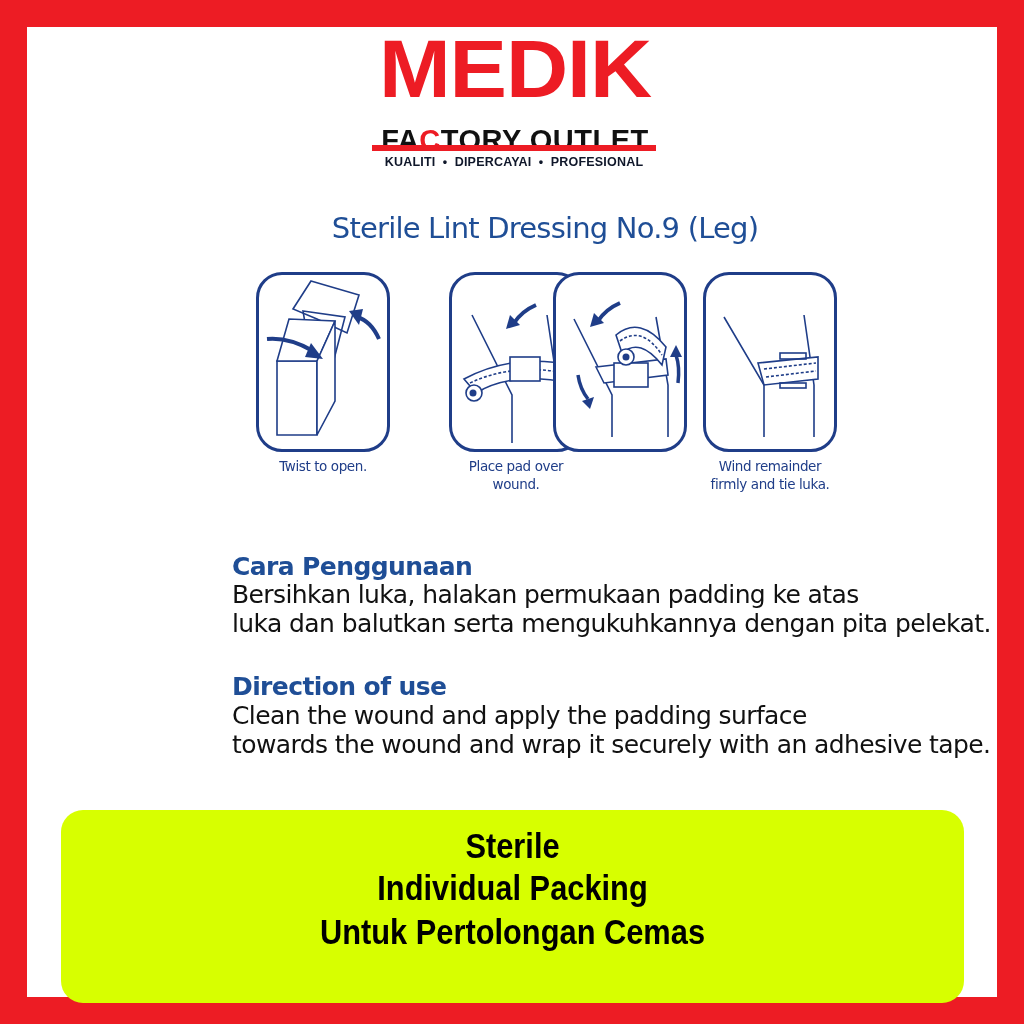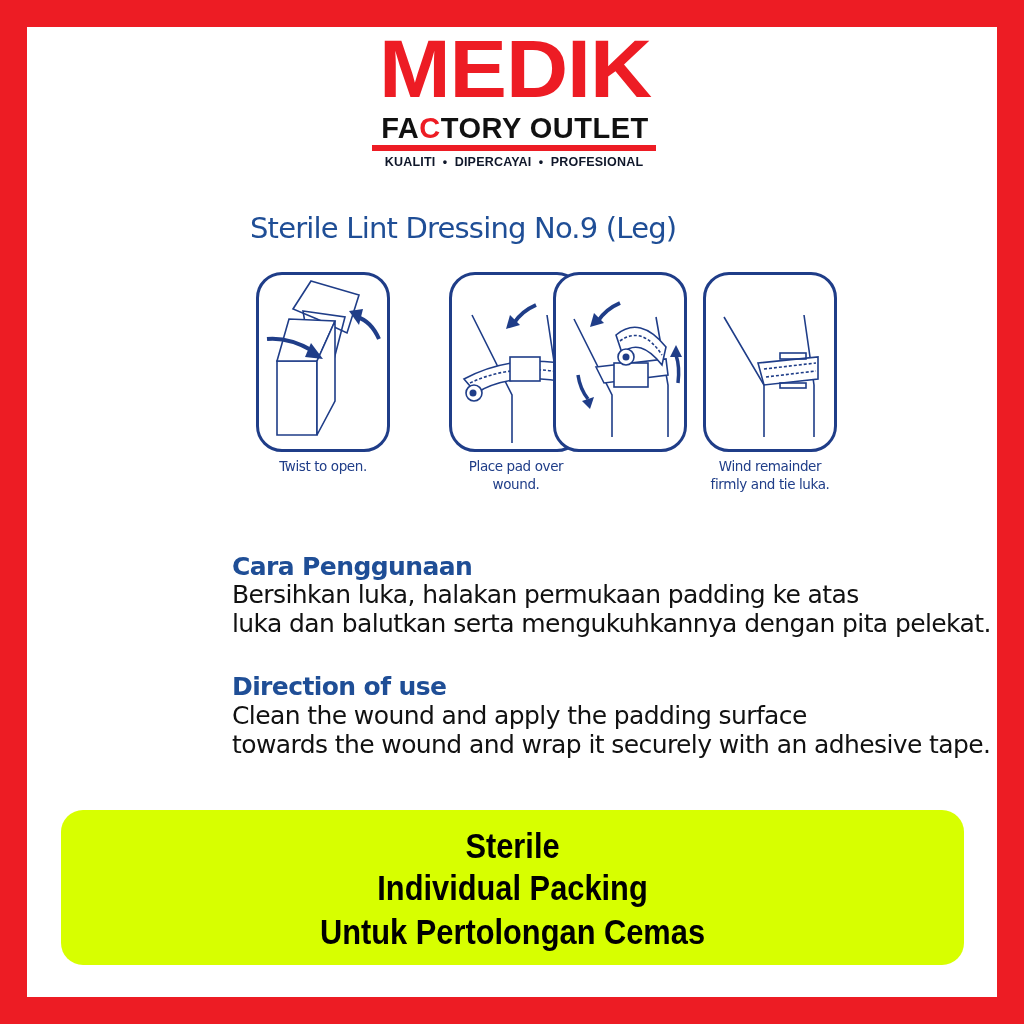--- a/index.html
+++ b/index.html
@@ -1,31 +1,31 @@
 <!DOCTYPE html>
 <html><head>
 <meta charset="utf-8">
 <style>
   html,body{margin:0;padding:0;}
   body{width:1024px;height:1024px;position:relative;background:#ed1c24;font-family:"Liberation Sans",sans-serif;overflow:hidden;}
   .inner{position:absolute;left:27px;top:27px;width:970px;height:970px;background:#fff;}
   .logo{position:absolute;left:0;width:1024px;top:0;}
   .logo-medik{position:absolute;left:378px;top:28px;width:274px;text-align:center;font-weight:900;font-size:82px;line-height:82px;color:#ed1c24;letter-spacing:-1px;transform:scaleX(1.05);font-family:"Liberation Sans",sans-serif;}
-  .logo-fo{position:absolute;left:374px;top:112px;width:282px;text-align:center;font-weight:bold;font-size:29px;line-height:32px;color:#111;letter-spacing:0.5px;}
+  .logo-fo{position:absolute;left:374px;top:124px;width:282px;text-align:center;font-weight:bold;font-size:29px;line-height:32px;color:#111;letter-spacing:0.5px;}
   .logo-fo .c{color:#ed1c24;}
   .logo-bar{position:absolute;left:372px;top:145px;width:284px;height:6px;background:#ed1c24;}
   .logo-tag{position:absolute;left:374px;top:154px;width:280px;text-align:center;font-weight:bold;font-size:12.5px;line-height:16px;color:#0f172a;letter-spacing:0.2px;}
-  .title{position:absolute;left:250px;top:208px;width:590px;text-align:left;font-size:29px;line-height:40px;color:#1f4e96;font-family:"DejaVu Sans",sans-serif;letter-spacing:-0.8px;}
+  .title{position:absolute;left:250px;top:208px;width:590px;text-align:center;font-size:29px;line-height:40px;color:#1f4e96;font-family:"DejaVu Sans",sans-serif;letter-spacing:-0.8px;}
   .step{position:absolute;top:272px;width:134px;height:180px;border:3.5px solid #1f3d88;border-radius:26px;background:#fff;box-sizing:border-box;}
   .step svg{position:absolute;left:0;top:0;}
   .step .cap{position:absolute;left:0;right:0;top:182px;text-align:center;font-size:13.5px;line-height:18px;color:#1f3d88;font-family:"DejaVu Sans",sans-serif;letter-spacing:-0.4px;}
   .s1{left:256px;} .s2{left:405px;margin-left:44px;} .s3{left:553px;} .s4{left:703px;}
   .h{position:absolute;left:232px;font-weight:bold;font-size:25px;line-height:24px;color:#1f4e96;font-family:"DejaVu Sans",sans-serif;letter-spacing:-0.6px;}
   .p{position:absolute;left:232px;font-size:25px;line-height:29px;color:#111;font-family:"DejaVu Sans",sans-serif;letter-spacing:-0.6px;white-space:nowrap;}
-  .banner{position:absolute;left:61px;top:810px;width:903px;height:155px;background:#d7ff00;border-radius:22px;}
+  .banner{position:absolute;left:61px;top:810px;width:903px;height:193px;background:#d7ff00;border-radius:22px;}
   .banner .l{position:absolute;left:0;right:0;text-align:center;font-weight:bold;font-size:35px;line-height:40px;color:#000;transform:scaleX(0.88);}
 </style>
 </head>
 <body>
 
 <div class="inner"></div>
 
 <div class="logo">
   <div class="logo-medik">MEDIK</div>
   <div class="logo-fo"><span>FA</span><span class="c">C</span><span>TORY OUTLET</span></div>

